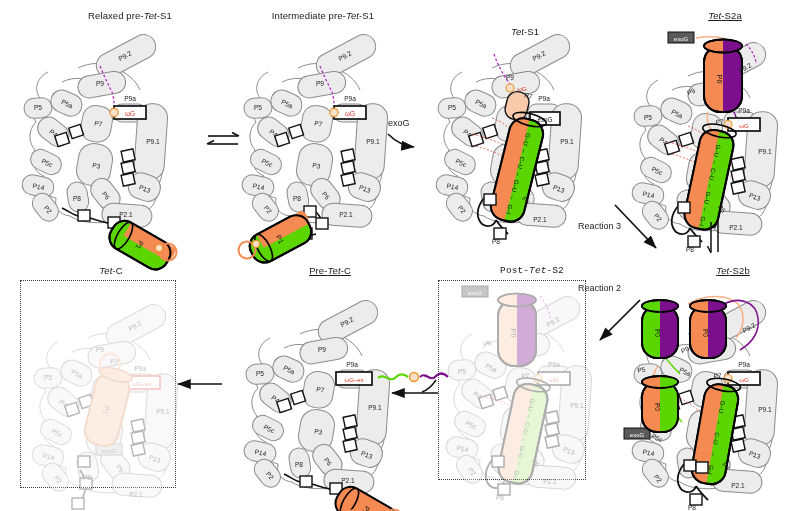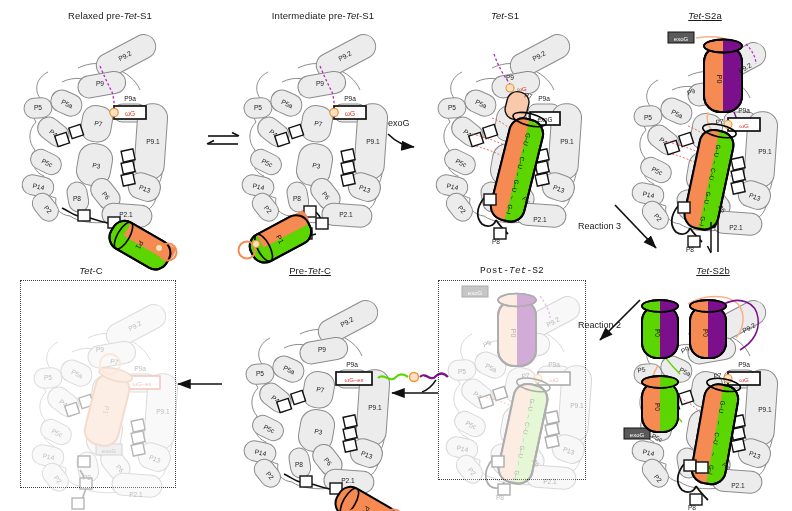--- a/index.html
+++ b/index.html
@@ -1,35 +1,35 @@
 <!DOCTYPE html>
 <html><head>
 <meta charset="utf-8">
 <style>
   html,body{margin:0;padding:0;background:#ffffff;}
   body{width:792px;height:511px;position:relative;overflow:hidden;
        font-family:"Liberation Sans","DejaVu Sans",sans-serif;color:#1a1a1a;}
   .ptitle{position:absolute;font-size:9.5px;color:#1a1a1a;white-space:nowrap;
-          text-align:center;letter-spacing:.1px;}
+          text-align:center;letter-spacing:.1px;margin-left:20px;}
   .ptitle i{font-style:italic;}
   .svgwrap{position:absolute;top:0;left:0;}
   svg{display:block;overflow:visible;}
   .arrlbl{position:absolute;font-size:9px;color:#1a1a1a;white-space:nowrap;}
   .dashbox{position:absolute;border:1.2px dotted #3a3a3a;box-sizing:border-box;}
 </style>
 </head>
 <body>
 
 <div class="ptitle" style="left:0px;top:10px;width:220px;">
   <span>Relaxed pre-</span><i>Tet</i><span>-S1</span>
 </div>
-<div class="ptitle" style="left:208px;top:10px;width:230px;">
+<div class="ptitle" style="left:188px;top:10px;width:230px;">
   <span>Intermediate pre-</span><i>Tet</i><span>-S1</span>
 </div>
-<div class="ptitle" style="left:430px;top:10px;width:150px;">
+<div class="ptitle" style="left:430px;top:26px;width:150px;">
   <span></span><i>Tet</i><span>-S1</span>
 </div>
 <div class="ptitle" style="left:630px;top:10px;width:150px;text-decoration:underline;">
   <span></span><i>Tet</i><span>-S2a</span>
 </div>
 <div class="ptitle" style="left:638px;top:265px;width:150px;text-decoration:underline;">
   <span></span><i>Tet</i><span>-S2b</span>
 </div>
 <div class="ptitle" style="left:432px;top:265px;width:160px;font-family:Liberation Mono, monospace;">
   <span>Post-</span><i>Tet</i><span>-S2</span>
@@ -755,13 +755,13 @@
   </g>
 
   <g>
     <path d="M222,384 L178,384" stroke="#111" stroke-width="1.7" fill="none" marker-end="url(#ah)"></path>
   </g>
 </svg>
 </div>
 
 <div class="arrlbl" style="left:388px;top:118px;">exoG</div>
 <div class="arrlbl" style="left:578px;top:221px;">Reaction 3</div>
-<div class="arrlbl" style="left:578px;top:283px;margin-top:37px;">Reaction 2</div>
+<div class="arrlbl" style="left:578px;top:283px;">Reaction 2</div>
 
 </body></html>

